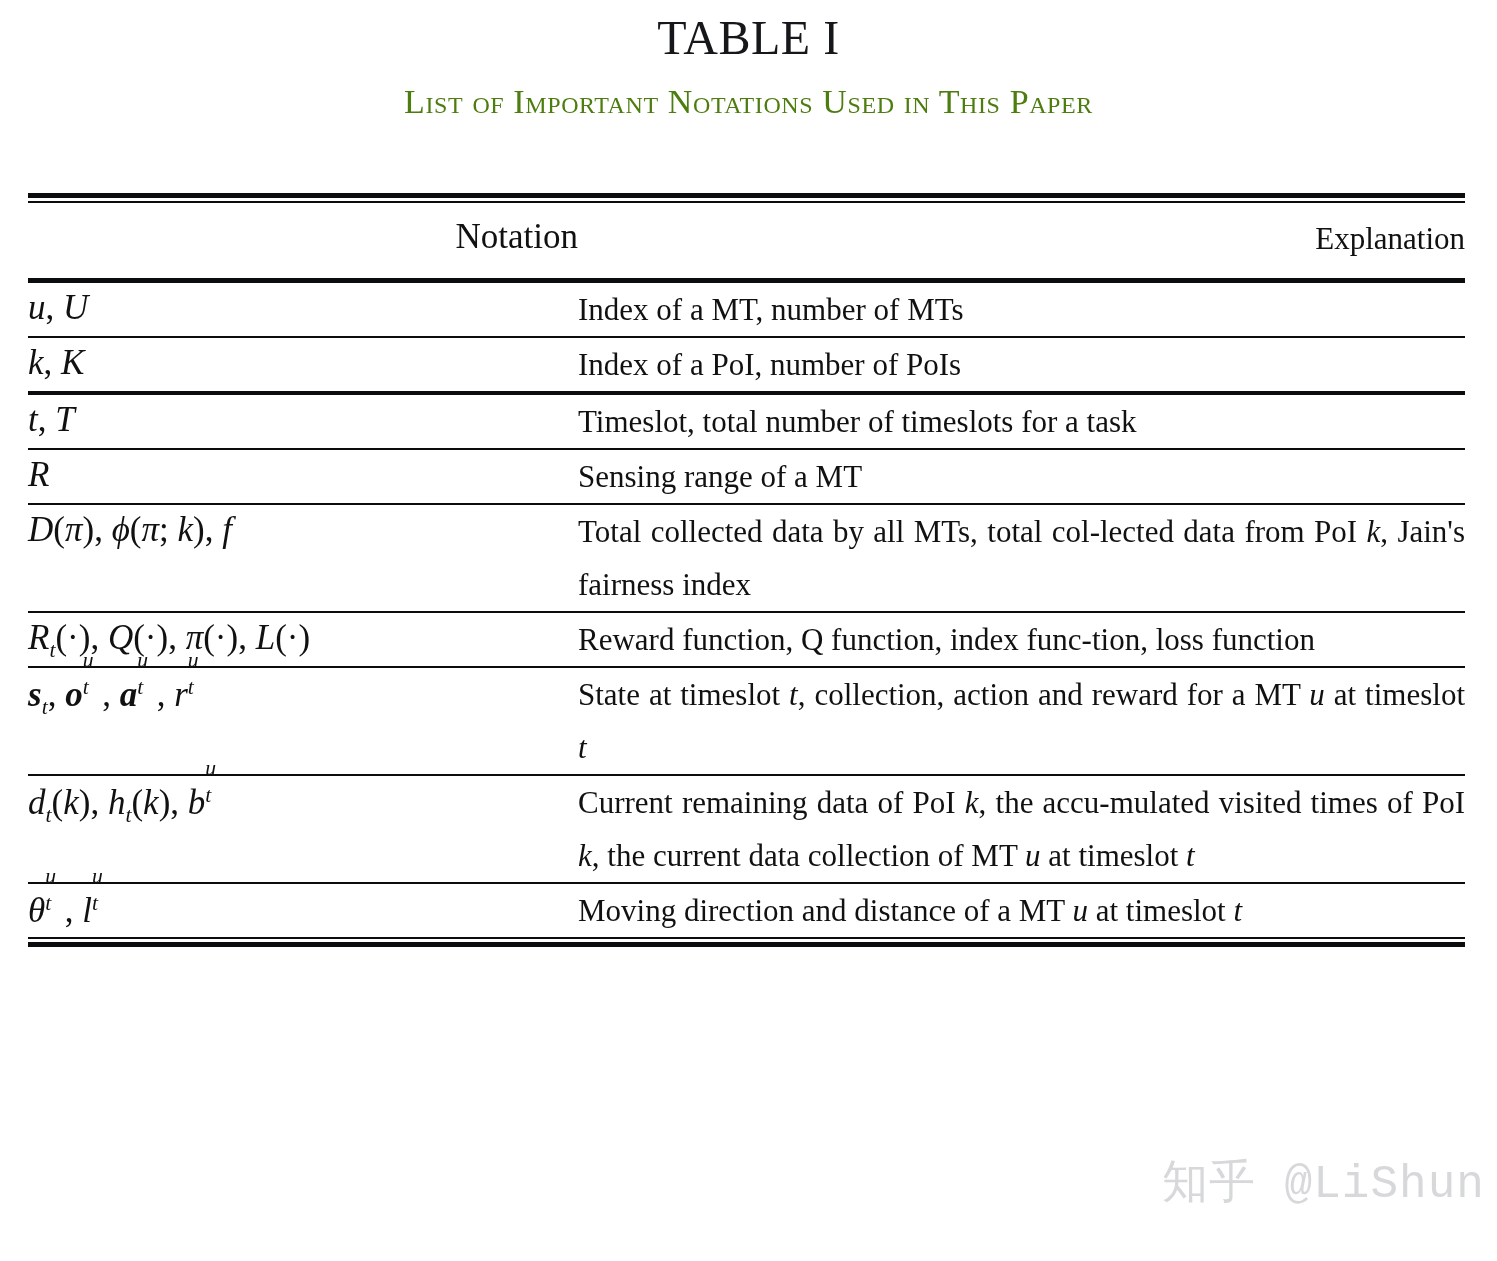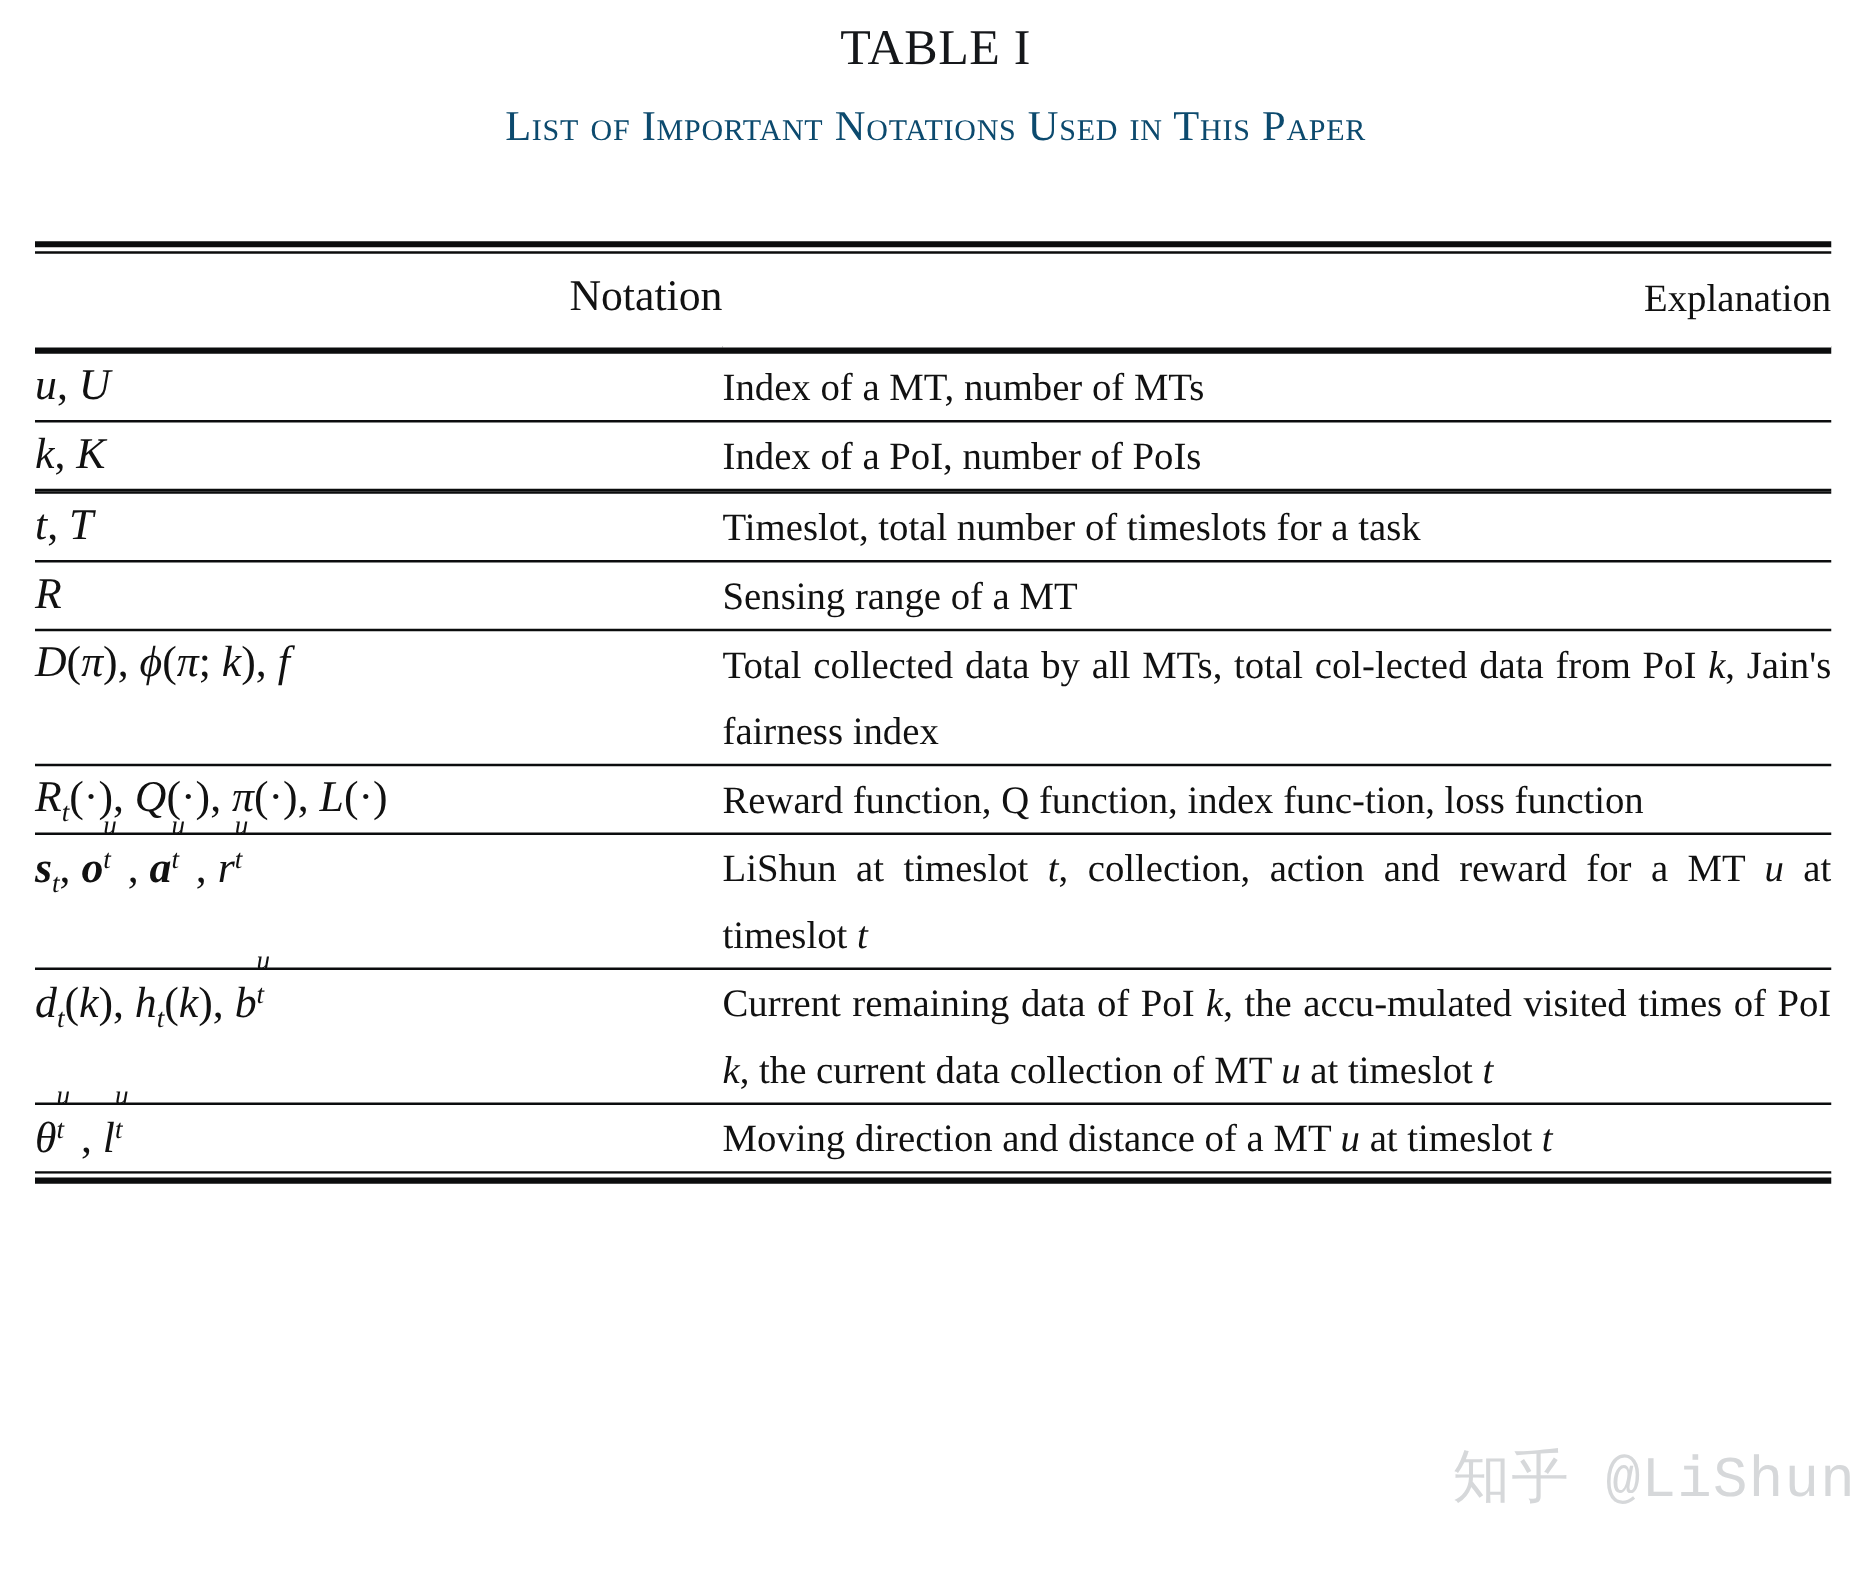--- a/index.html
+++ b/index.html
@@ -24,32 +24,32 @@
 
   
   .caption {
     position: absolute;
     left: 0;
     right: 0;
     top: 10px;
     text-align: center;
   }
   .table-number {
-    font-size: 40px;
+    font-size: 48px;
     line-height: 56px;
     letter-spacing: 0.5px;
     color: #15171a;
   }
   .table-title {
     margin-top: 14px;
     font-size: 34px;
     line-height: 44px;
     font-variant: small-caps;
     letter-spacing: 0.6px;
-    color: #0c4a6e;
+    color: #4d7c0f;
   }
 
   
   .tbl-wrap {
     position: absolute;
     left: 28px;
     top: 193px;
     width: 1437px;
   }
   .rule-thick {
@@ -256,21 +256,21 @@
           <td class="cell-expl">Reward function, Q function, index func-tion, loss function</td>
         </tr>
         <tr class="sep">
             <td colspan="2"></td>
           </tr>
 
         <tr>
           <td class="cell-note">
             <span class="m bf">s</span><span class="sub">t</span><span class="up">,&nbsp;</span><span class="m bf">o</span><span class="subsup"><i class="s-up">u</i><i class="s-dn">t</i></span><span class="up">,&nbsp;</span><span class="m bf">a</span><span class="subsup"><i class="s-up">u</i><i class="s-dn">t</i></span><span class="up">,&nbsp;</span><span class="m">r</span><span class="subsup"><i class="s-up">u</i><i class="s-dn">t</i></span>
           </td>
-          <td class="cell-expl"><span>LiShun at timeslot </span><span class="it">t</span><span>, collection, action and reward for a MT </span><span class="it">u</span><span> at timeslot </span><span class="it">t</span></td>
+          <td class="cell-expl"><span>State at timeslot </span><span class="it">t</span><span>, collection, action and reward for a MT </span><span class="it">u</span><span> at timeslot </span><span class="it">t</span></td>
         </tr>
         <tr class="sep">
             <td colspan="2"></td>
           </tr>
 
         <tr>
           <td class="cell-note">
             <span class="m">d</span><span class="sub">t</span><span class="up">(</span><span class="m">k</span><span class="up">),&nbsp;</span><span class="m">h</span><span class="sub">t</span><span class="up">(</span><span class="m">k</span><span class="up">),&nbsp;</span><span class="m">b</span><span class="subsup"><i class="s-up">u</i><i class="s-dn">t</i></span>
           </td>
           <td class="cell-expl"><span>Current remaining data of PoI </span><span class="it">k</span><span>, the accu-mulated visited times of PoI </span><span class="it">k</span><span>, the current data collection of MT </span><span class="it">u</span><span> at timeslot </span><span class="it">t</span></td>

